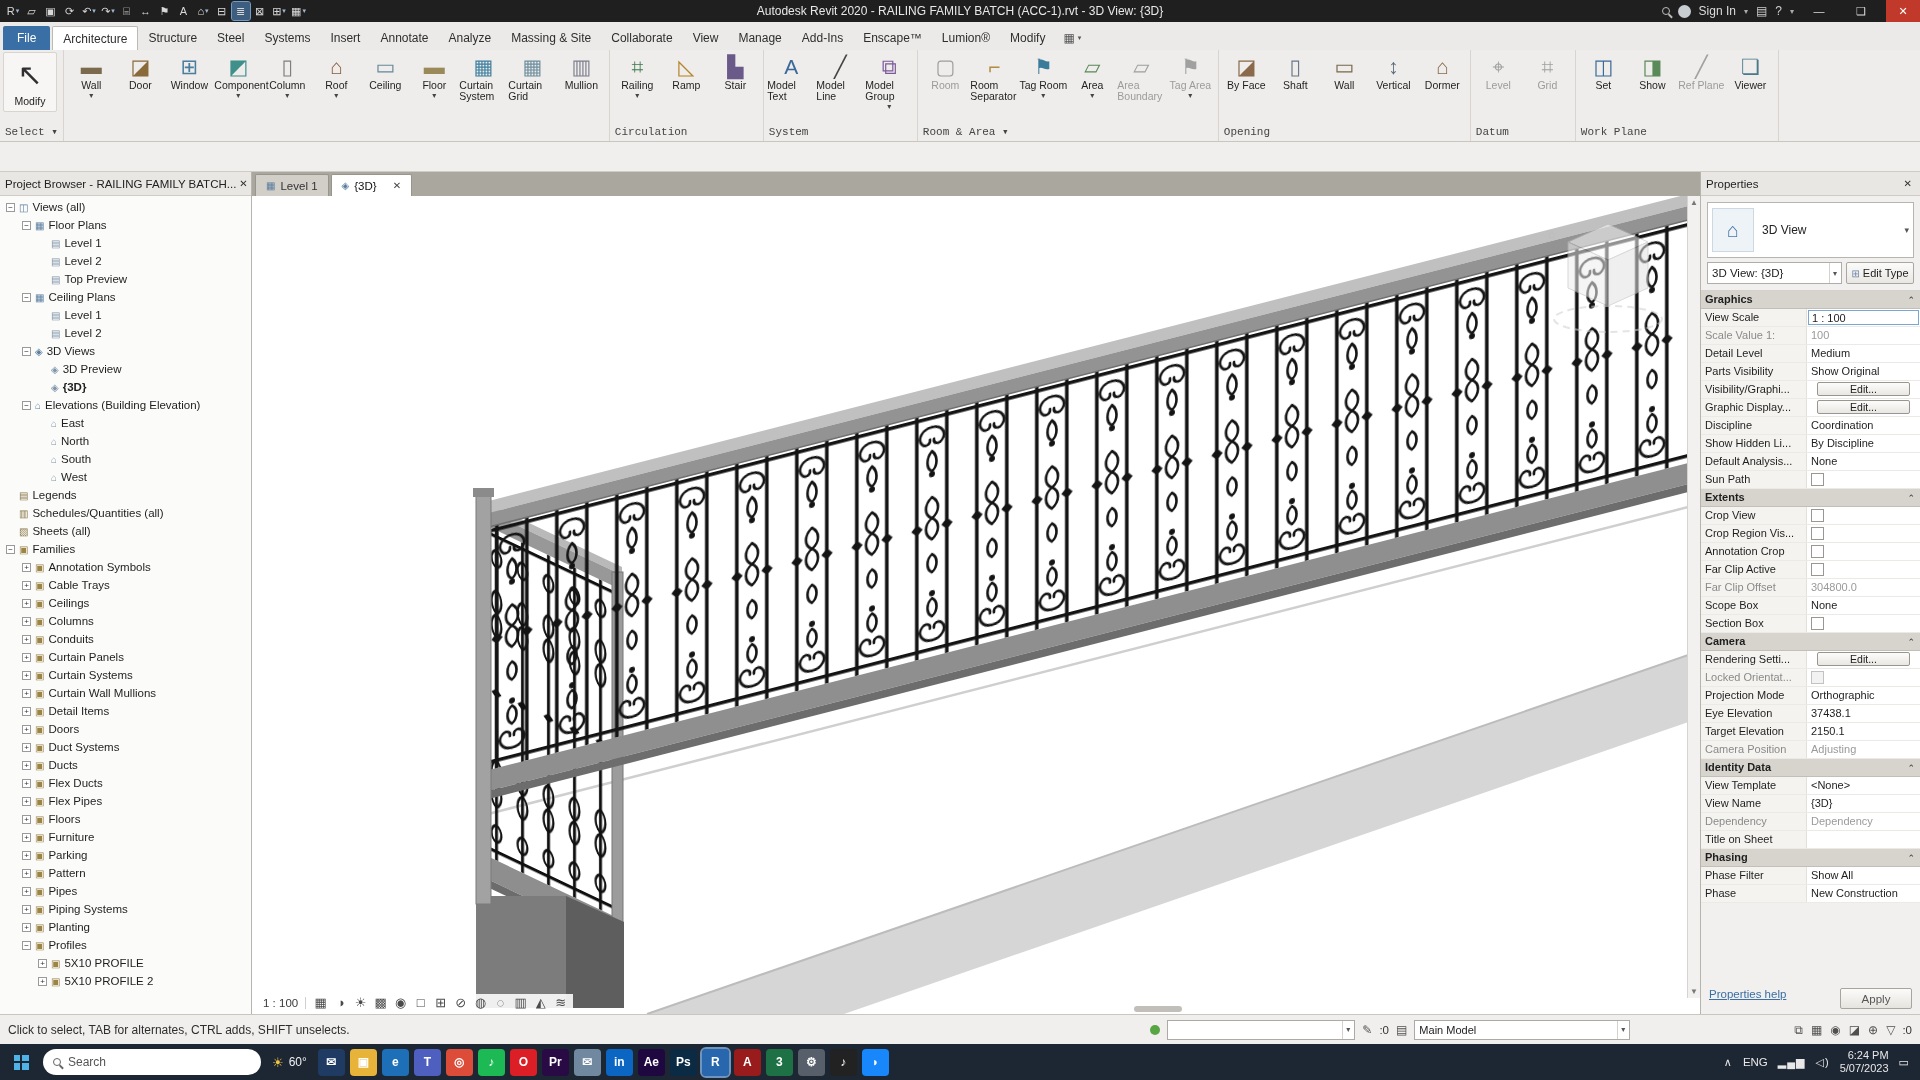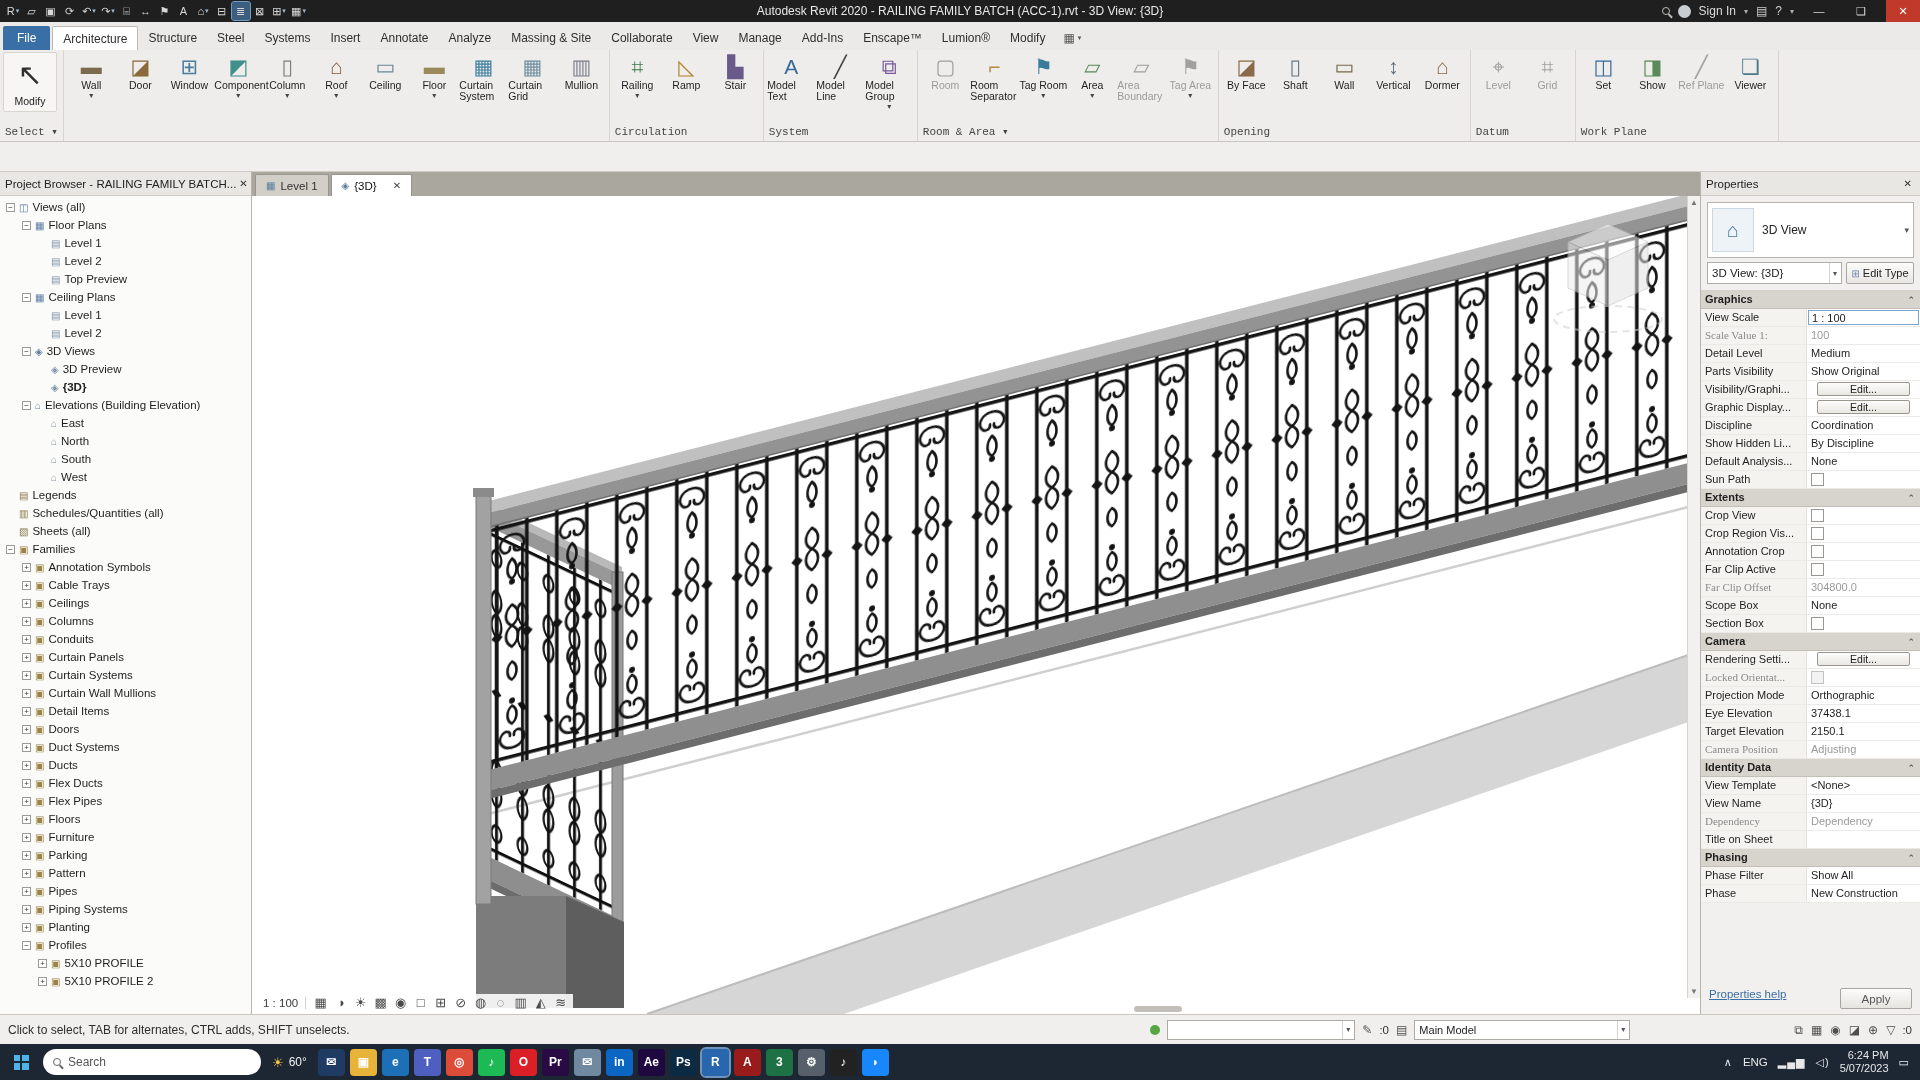--- a/index.html
+++ b/index.html
@@ -95,21 +95,21 @@
   .prow[data-kind="section"]{background:#d7d4ce;border-bottom:1px solid #c2bfb9;}
   .prow[data-kind="section"] .plabel{background:transparent;border:none;font-weight:bold;width:auto;flex:1;}
   .pcaret{display:none;}
   .prow[data-kind="section"] .pcaret{display:flex;align-items:center;padding:0 5px;font-size:9px;color:#333;}
   .prow[data-kind="btn"] .pval{padding:1px 10px 0;}
   .prow[data-kind="btn"] .pval-text{display:block;text-align:center;border:1px solid #9a968f;background:linear-gradient(#fcfcfb,#e9e7e2);font-size:10.5px;height:14px;line-height:13px;border-radius:2px;color:#222;}
   .prow[data-kind="input"] .pval{padding:1px;}
   .prow[data-kind="input"] .pval-text{display:block;border:1px solid #7aa6cf;background:#fff;height:15px;line-height:14px;padding:0 3px;}
   .prow[data-kind="check"] .pval-text:before{content:"";display:inline-block;width:11px;height:11px;border:1px solid #9a9792;background:#fff;vertical-align:-2px;}
   .prow[data-dim="true"] .pval{color:#9a9a9a;}
-  .prow[data-dim="true"] .plabel{color:#8a8a8a;font-family:Liberation Serif, serif;}
+  .prow[data-dim="true"] .plabel{color:#8a8a8a;}
   .prow[data-dim="true"][data-kind="check"] .pval-text:before{background:#f2f2f2;border-color:#c2c2c2;}
   .props-footer{position:absolute;bottom:5px;left:8px;right:8px;display:flex;justify-content:space-between;}
   .help-link{color:#3a6ea5;text-decoration:underline;font-size:11.5px;}
   .apply-btn{width:72px;height:21px;background:linear-gradient(#fbfbfa,#e6e4df);border:1px solid #a8a5a0;font-size:11.5px;color:#555;display:flex;align-items:center;justify-content:center;border-radius:2px;}
 
   
   #statusbar{position:absolute;left:0;right:0;top:1014px;height:30px;background:#f0efed;border-top:1px solid #c9c6c0;display:flex;align-items:center;font-size:12px;color:#2e2e2e;padding:0 8px;}
   .sb-right{margin-left:auto;display:flex;align-items:center;gap:7px;}
   .sb-dot{width:10px;height:10px;border-radius:50%;background:#58a544;display:inline-block;}
   .sb-combo{width:188px;height:20px;background:#fff;border:1px solid #adaaa5;display:flex;align-items:center;font-size:11px;padding:0 4px;color:#222;}

